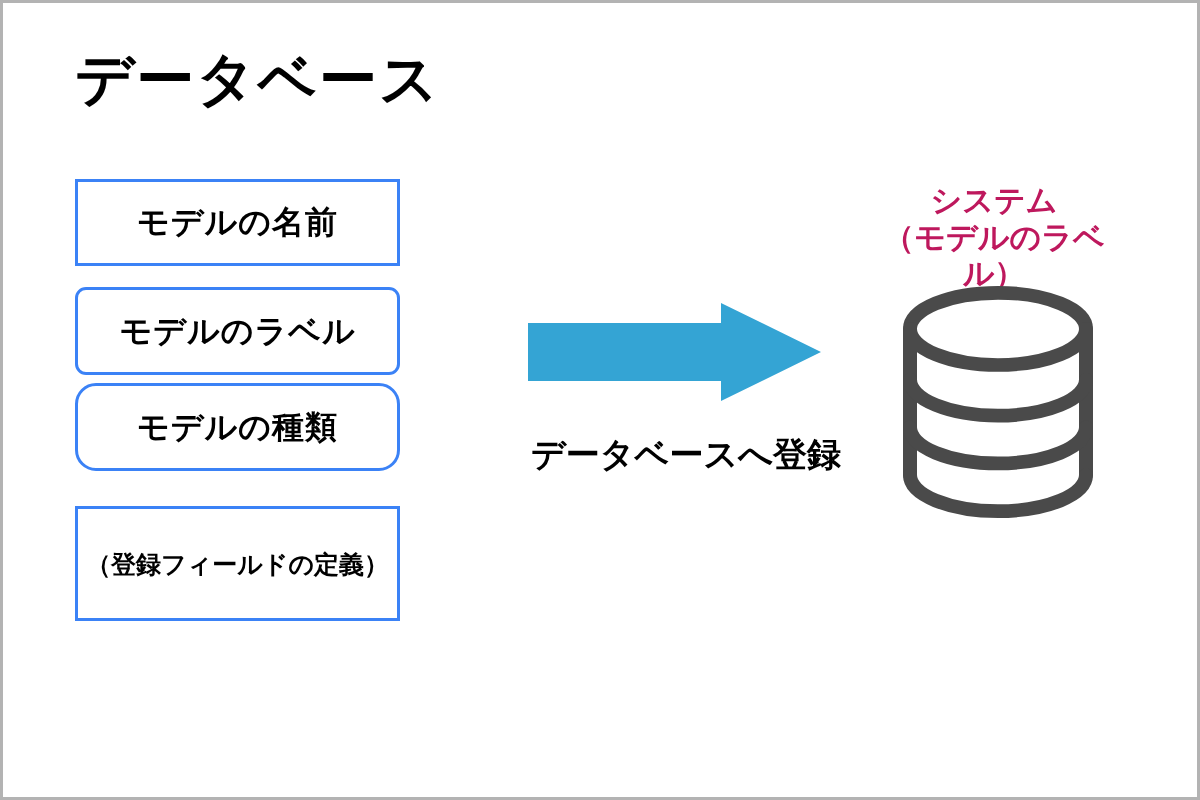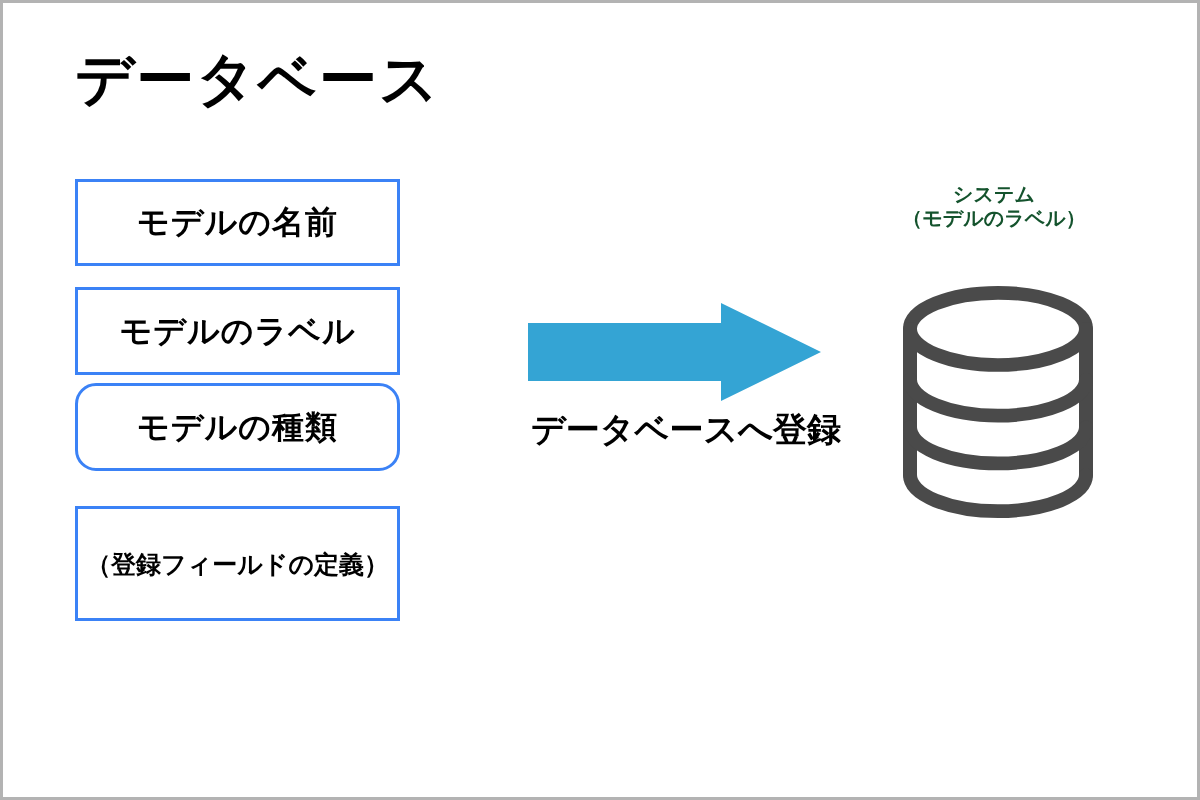--- a/index.html
+++ b/index.html
@@ -46,47 +46,47 @@
     white-space: nowrap;
   }
   .model-box .box-sublabel {
     font-size: 25px;
     font-weight: bold;
     color: #000;
     line-height: 1.2;
     white-space: nowrap;
   }
   #box-name   { top: 176px; height: 87px; }
-  #box-label  { top: 284px; height: 88px; }
+  #box-label  { top: 284px; height: 88px; border-radius: 11px; }
   #box-type   { top: 380px; height: 88px; border-radius: 21px; }
   #box-columns{ top: 503px; height: 115px; }
 
   .arrow-svg {
     position: absolute;
     left: 525px; top: 300px;
     width: 293px; height: 98px;
   }
   .arrow-label {
     position: absolute;
-    left: 500px; top: 404px;
+    left: 500px; top: 429px;
     width: 366px;
     text-align: center;
     font-size: 34px;
     font-weight: bold;
     color: #000;
     white-space: nowrap;
   }
   .system-label {
     position: absolute;
     left: 858px; top: 180px;
     width: 266px;
     text-align: center;
-    font-size: 20px;
+    font-size: 31px;
     font-weight: bold;
-    color: #14532d;
+    color: #be185d;
     line-height: 1.18;
   }
   .db-icon-svg {
     position: absolute;
     left: 900px; top: 283px;
     width: 190px; height: 232px;
   }
 </style>
 </head>
 <body>

